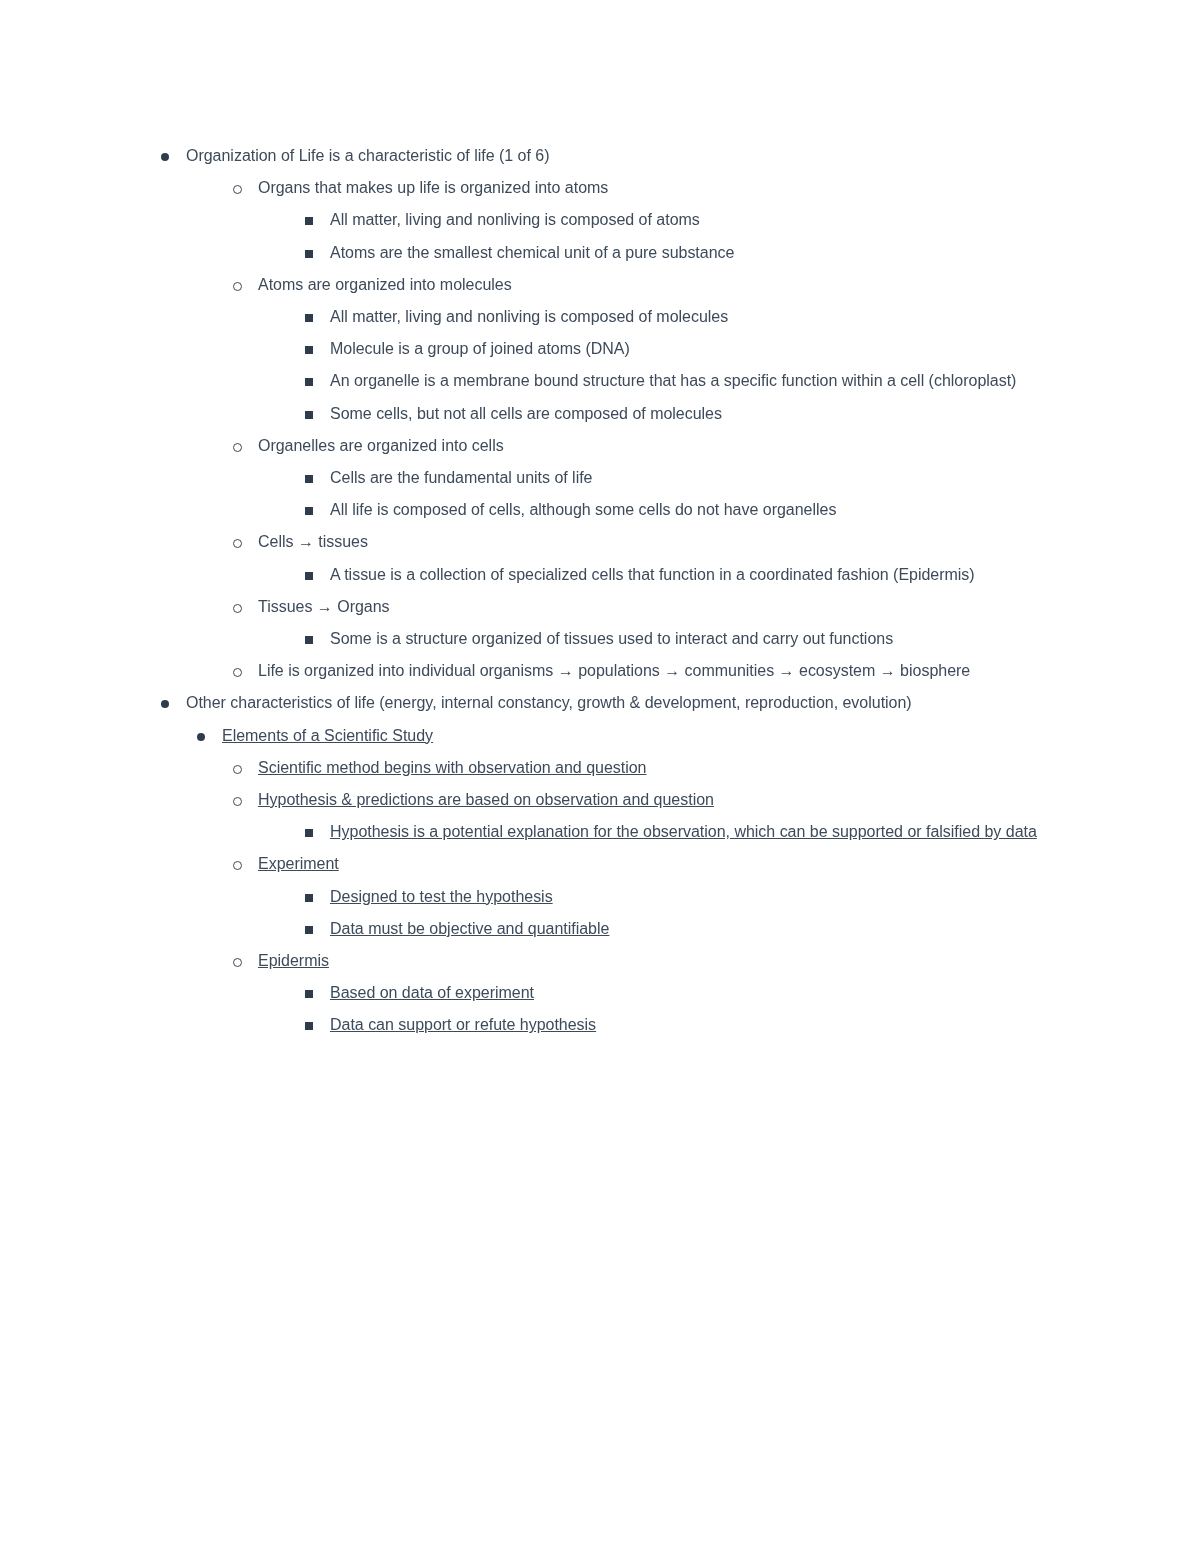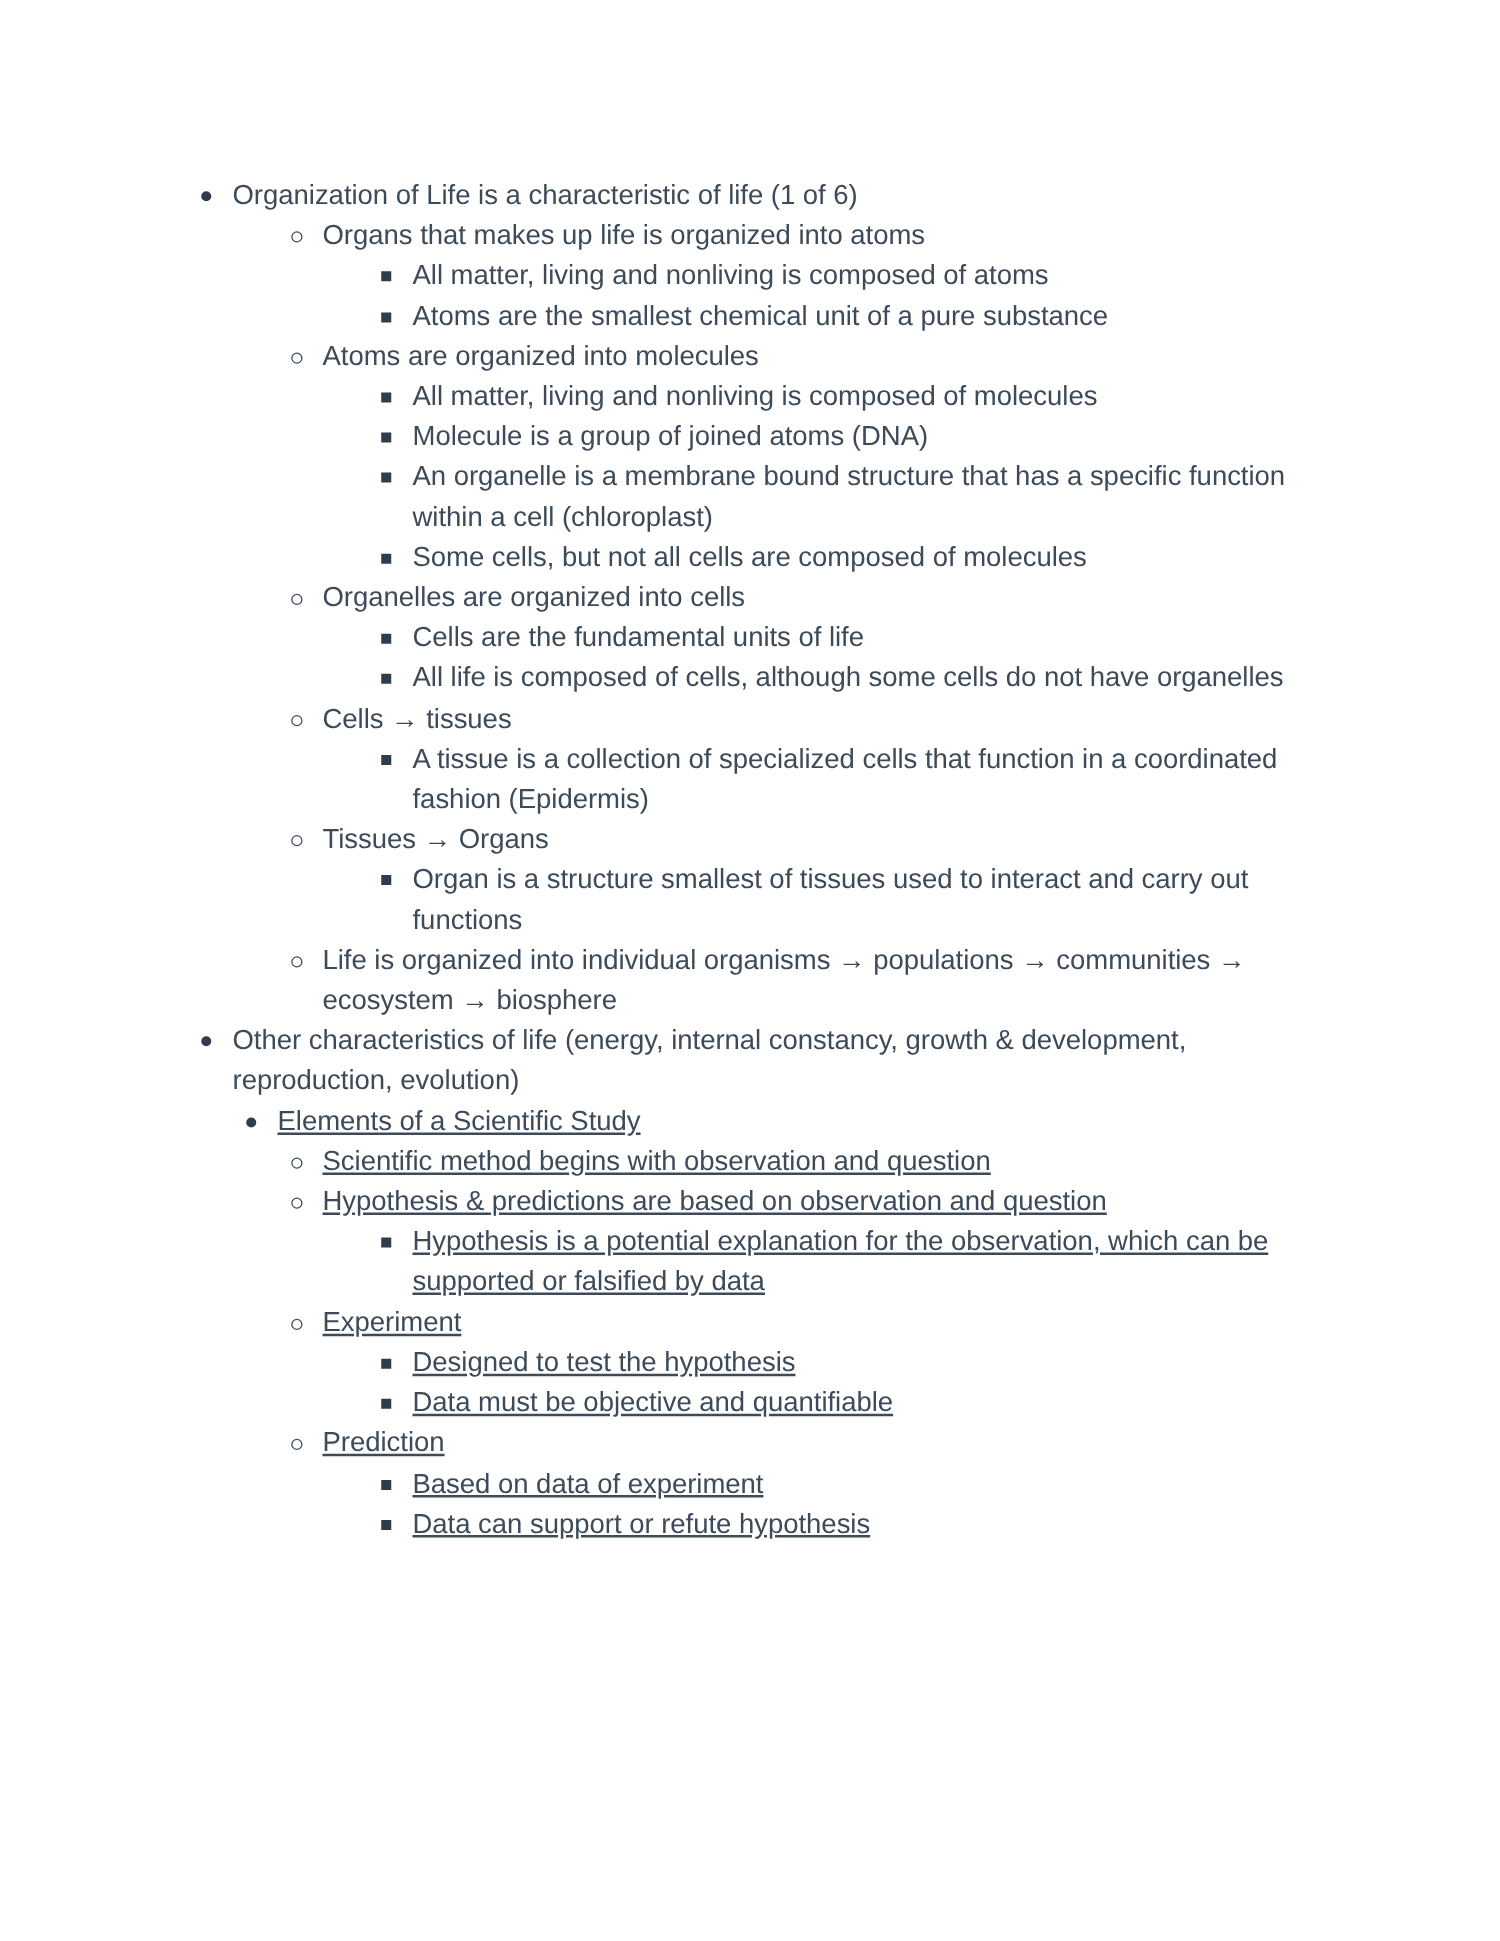--- a/index.html
+++ b/index.html
@@ -33,21 +33,21 @@
 
   li.node {
     position: relative;
     margin: 0;
     padding: 0;
   }
 
   
   .row {
     position: relative;
-    font-size: 22px;
+    font-size: 16px;
     line-height: 32.2px;
     letter-spacing: -0.02px;
     color: #3c4a5a;
     padding-left: 26px;       
     min-height: 32.2px;
   }
 
   
   .row > .marker {
     position: absolute;
@@ -222,21 +222,21 @@
 
         <li class="node">
           <div class="row">
             <span class="marker circle"></span>
             <span class="txt">Tissues → Organs</span>
           </div>
           <ul class="children">
             <li class="node">
               <div class="row">
                 <span class="marker square"></span>
-                <span class="txt">Organ is a structure smallest of tissues used to interact and carry out functions</span>
+                <span class="txt">Some is a structure organized of tissues used to interact and carry out functions</span>
               </div>
             </li>
           </ul>
         </li>
 
 
         <li class="node">
           <div class="row">
             <span class="marker circle"></span>
             <span class="txt">Life is organized into individual organisms → populations → communities → ecosystem → biosphere</span>
@@ -301,21 +301,21 @@
                     <span class="marker square"></span>
                     <span class="txt">Data must be objective and quantifiable</span>
                   </div>
                 </li>
               </ul>
             </li>
 
             <li class="node">
               <div class="row">
                 <span class="marker circle"></span>
-                <span class="txt">Prediction</span>
+                <span class="txt">Epidermis</span>
               </div>
               <ul class="children">
                 <li class="node">
                   <div class="row">
                     <span class="marker square"></span>
                     <span class="txt">Based on data of experiment</span>
                   </div>
                 </li>
                 <li class="node">
                   <div class="row">

